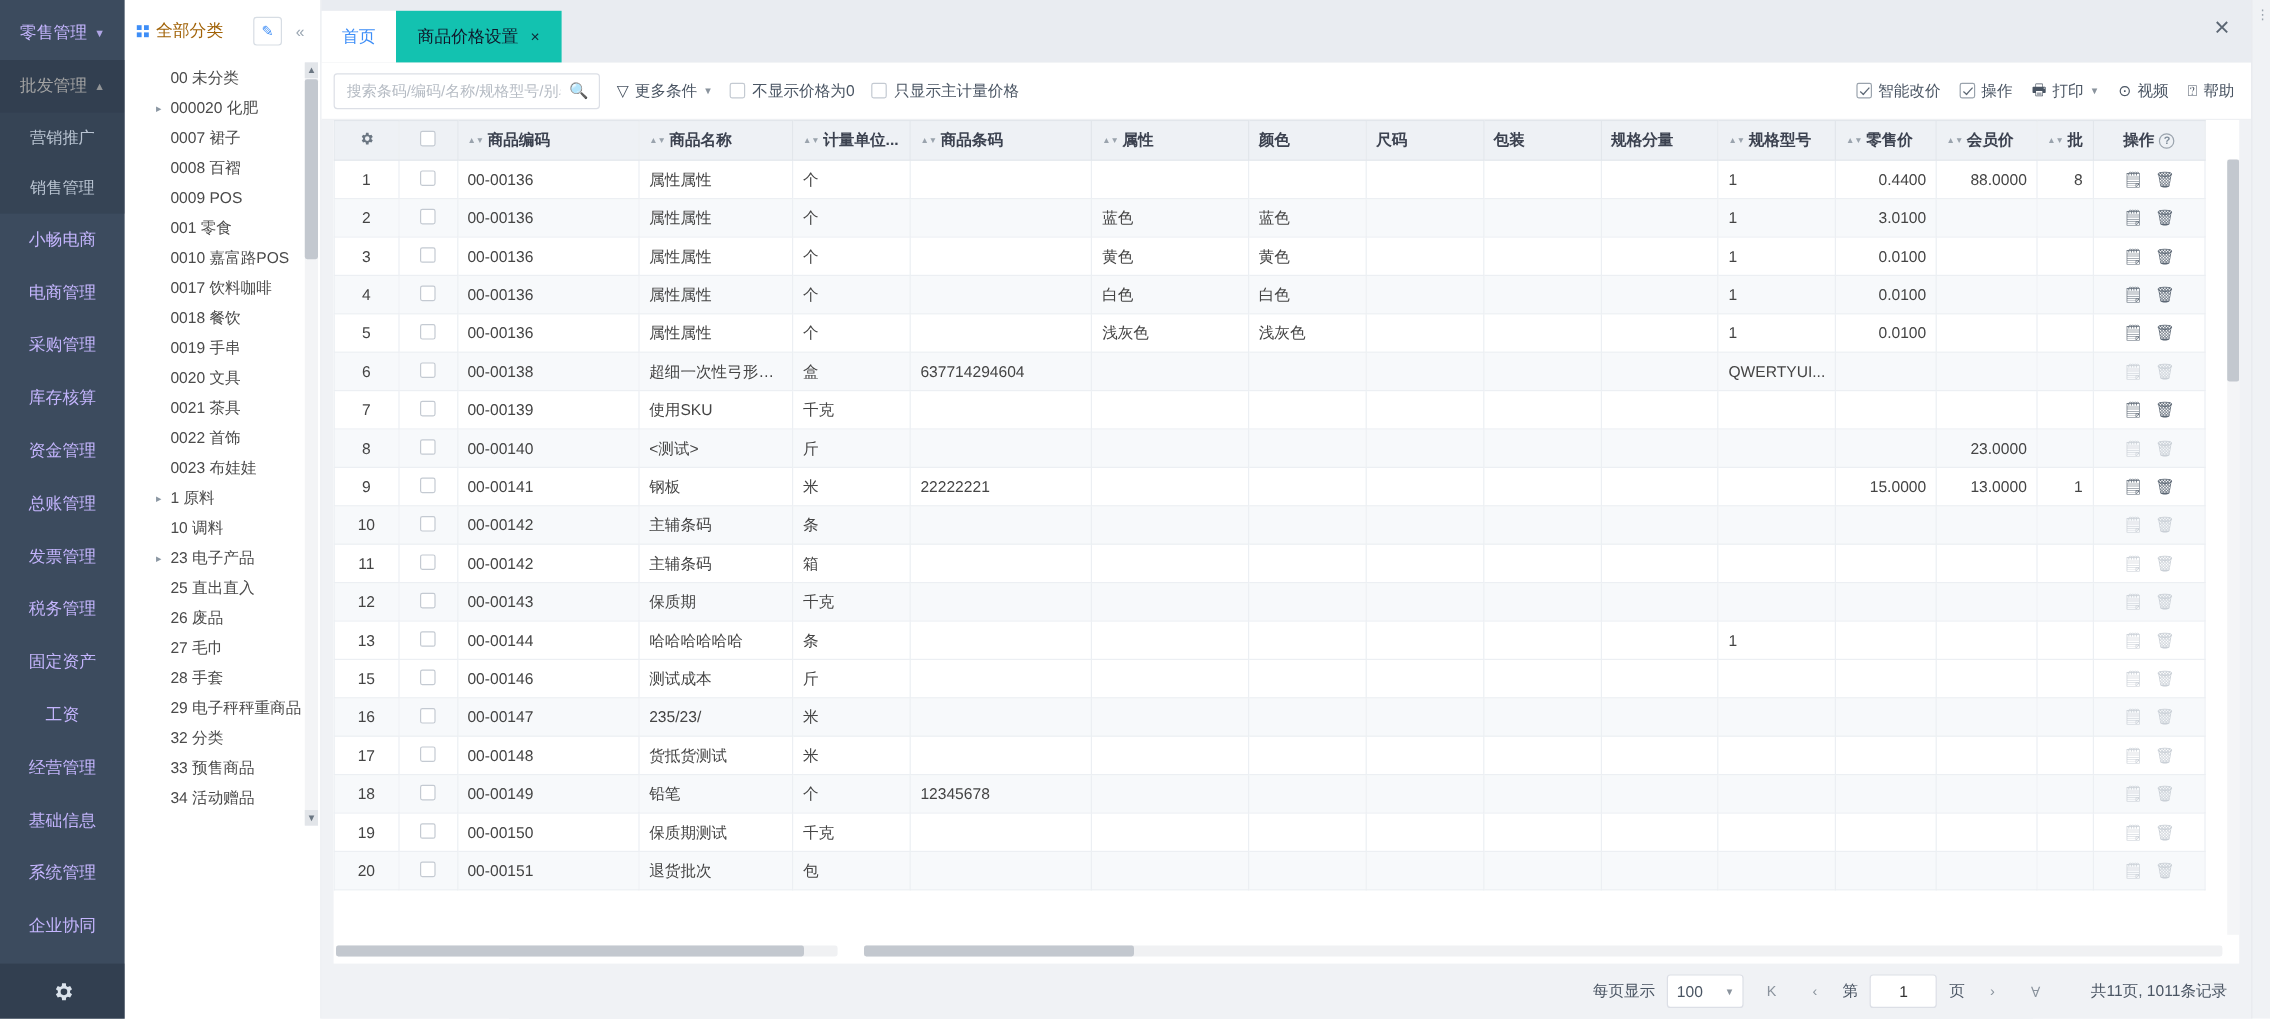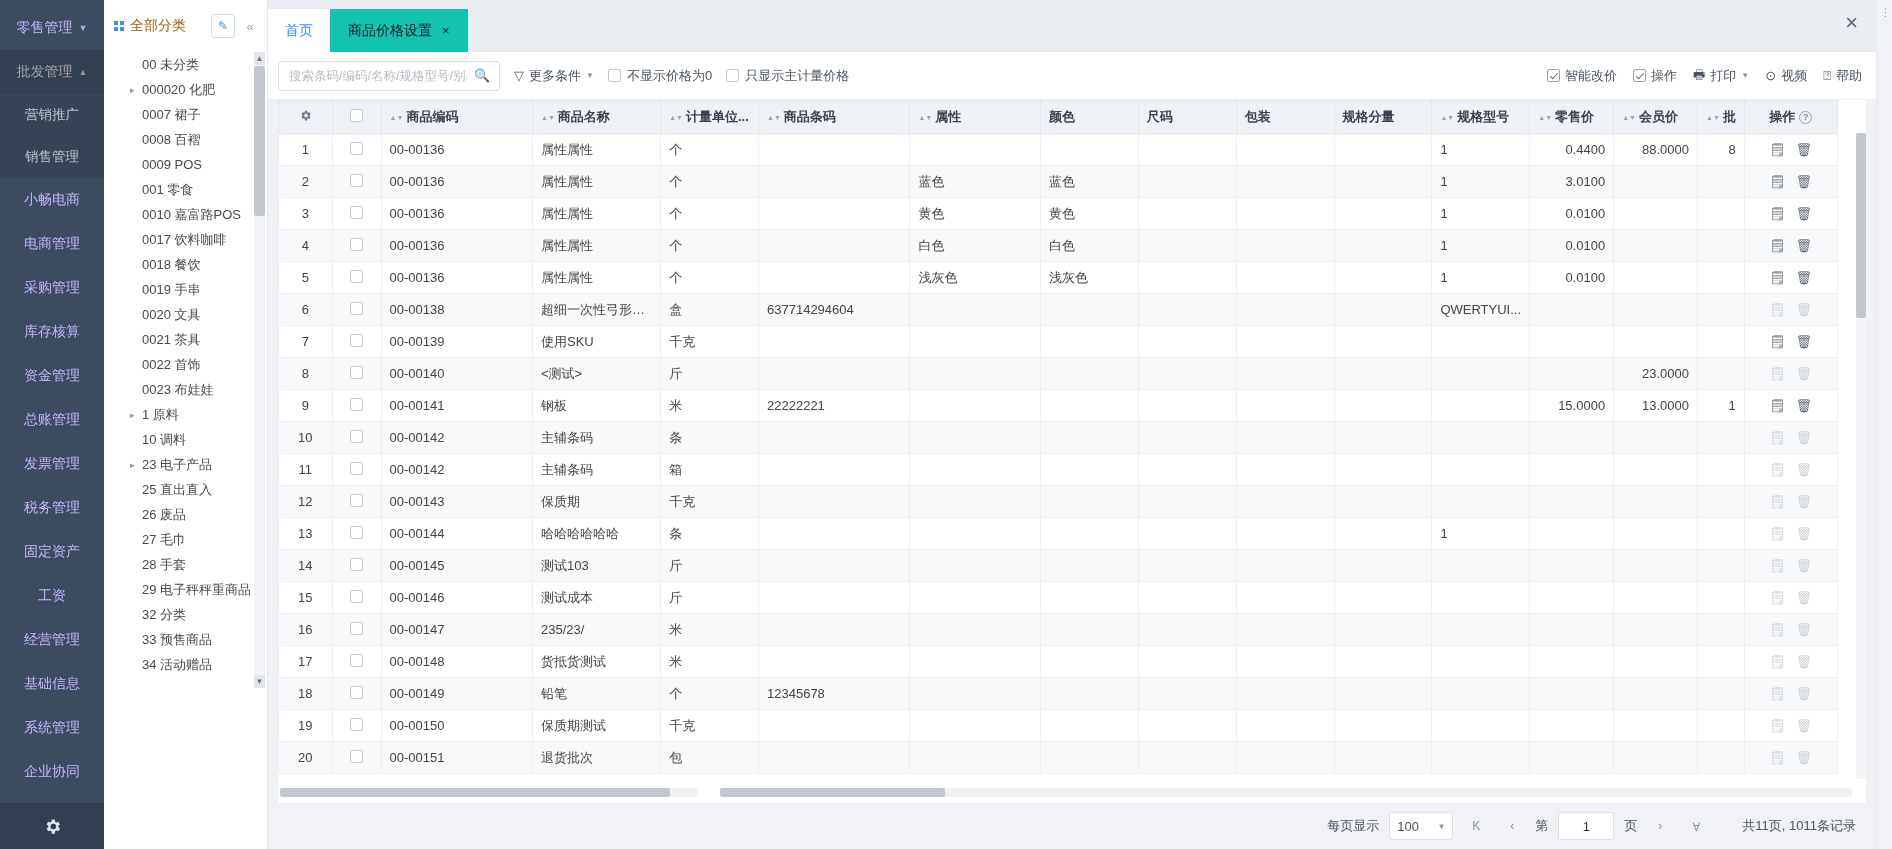--- a/index.html
+++ b/index.html
@@ -937,38 +937,20 @@
               <td></td>
               <td></td>
               <td></td>
               <td></td>
               <td>1</td>
               <td class="r"></td>
               <td class="r"></td>
               <td class="r"></td>
               <td class="c"><span class="op-ic off">🗒</span><span class="op-ic off">🗑</span></td>
             </tr>
-            <tr class="alt">
-              <td class="c">14</td>
-              <td class="c"><span class="cbox"></span></td>
-              <td>00-00145</td>
-              <td>测试103</td>
-              <td>斤</td>
-              <td></td>
-              <td></td>
-              <td></td>
-              <td></td>
-              <td></td>
-              <td></td>
-              <td></td>
-              <td class="r"></td>
-              <td class="r"></td>
-              <td class="r"></td>
-              <td class="c"><span class="op-ic off">🗒</span><span class="op-ic off">🗑</span></td>
-            </tr>
             <tr>
               <td class="c">15</td>
               <td class="c"><span class="cbox"></span></td>
               <td>00-00146</td>
               <td>测试成本</td>
               <td>斤</td>
               <td></td>
               <td></td>
               <td></td>
               <td></td>

